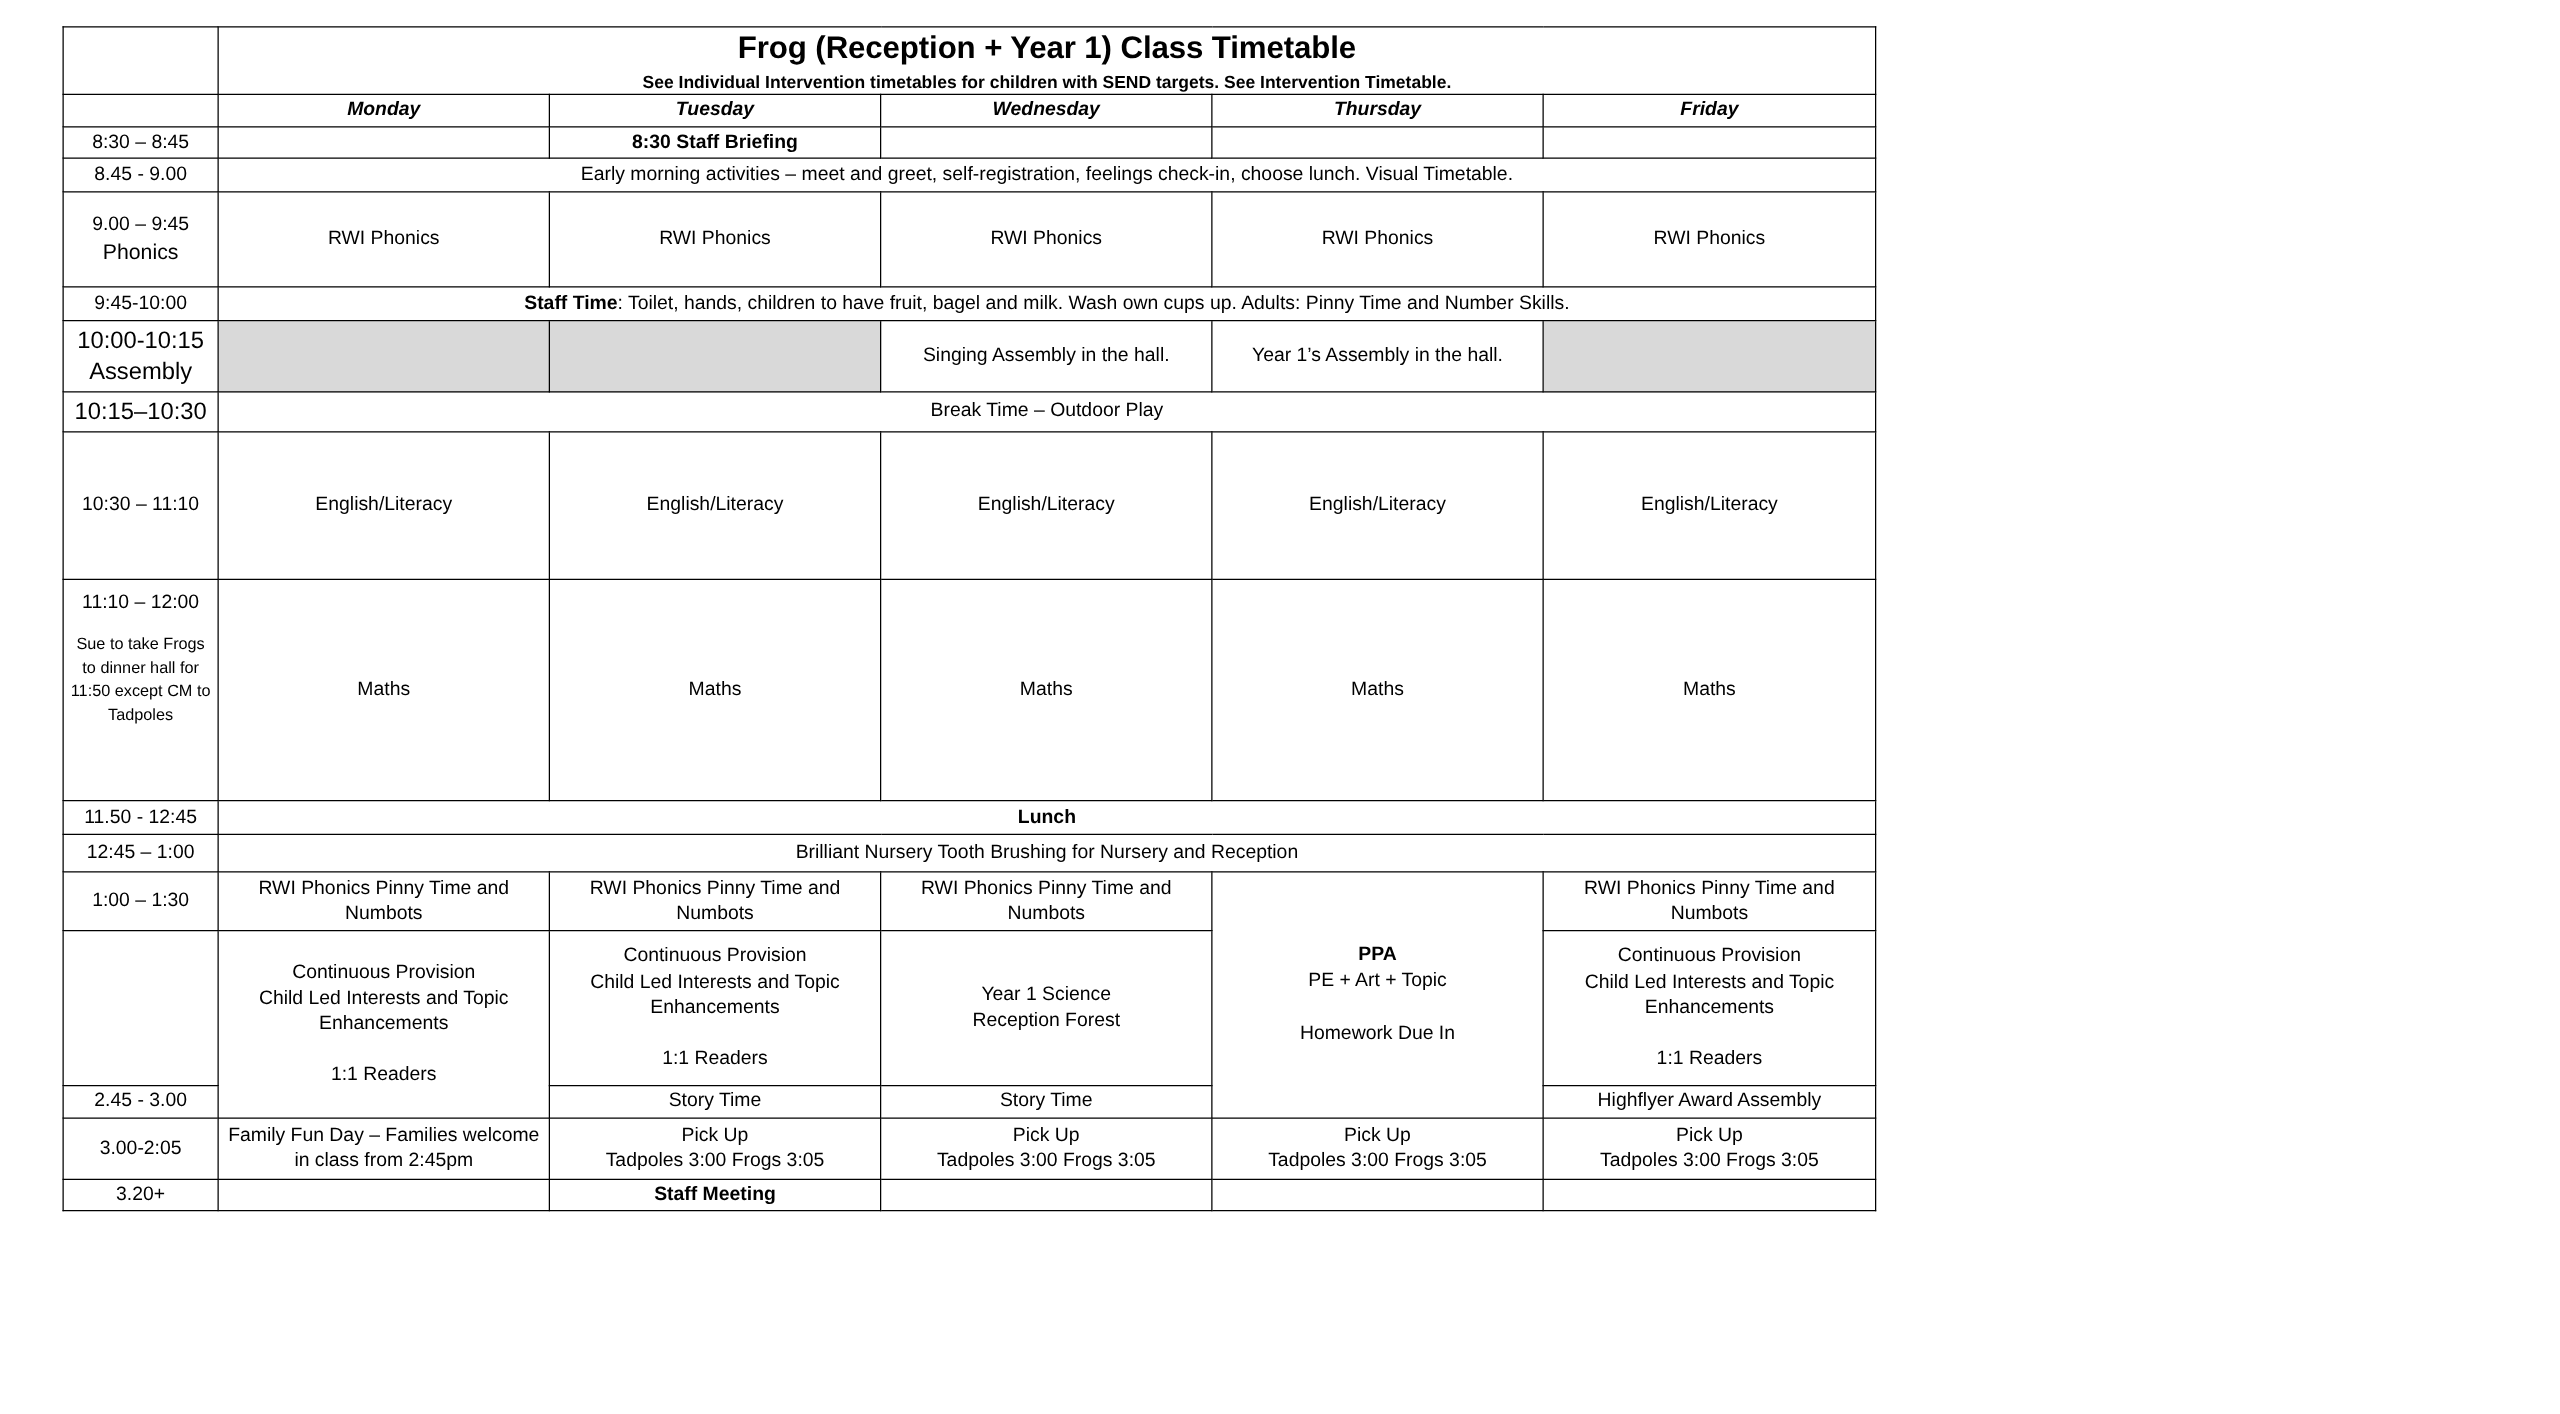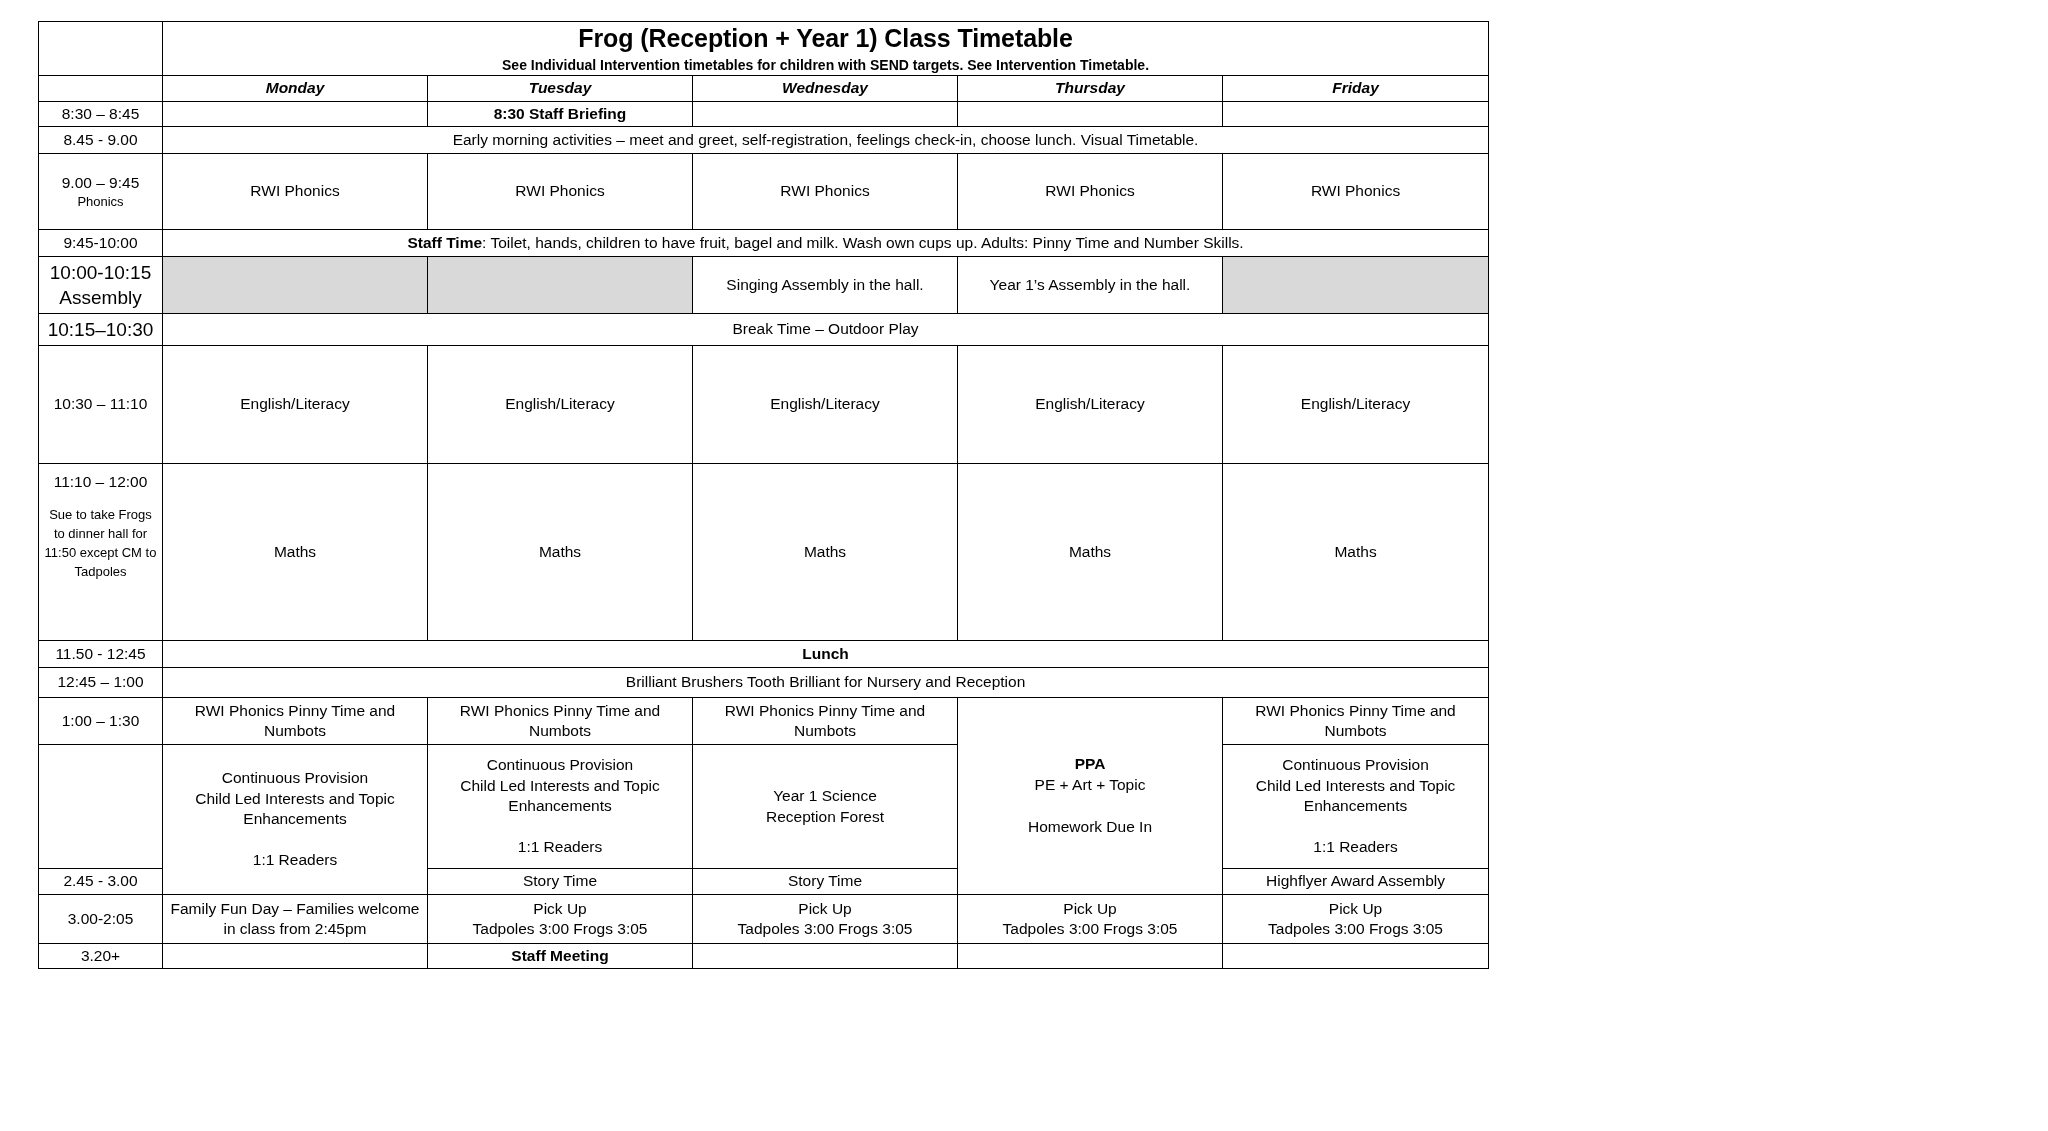--- a/index.html
+++ b/index.html
@@ -10,21 +10,21 @@
   body {
     width: 2048px;
     height: 1131px;
     font-family: "Liberation Sans", sans-serif;
     color: #000000;
     overflow: hidden;
   }
 
   #sheet {
     position: absolute;
-    left: 38px;
+    left: 50px;
     top: 21px;
     width: 1450px;
   }
 
   table.timetable {
     border-collapse: collapse;
     table-layout: fixed;
     width: 1450px;
     background: #ffffff;
   }
@@ -83,21 +83,21 @@
     text-align: center;
     font-size: 19px;
     padding-left: 4px;
   }
   .time-cell .note {
     font-size: 13px;
     line-height: 1.45;
     margin-top: 14px;
   }
   .time-cell .sub {
-    font-size: 13px;
+    font-size: 17px;
   }
 
   
   .tiny-bold  { font-size: 13.5px; font-weight: bold; }
   .band       { font-size: 16.5px; }
   .band b     { font-weight: bold; }
   .gray       { background: #d9d9d9; }
   .bold       { font-weight: bold; }
   .blank      { }
 
@@ -223,21 +223,21 @@
         <td class="lit">Maths</td>
       </tr>
 
       <tr class="r-lunch">
         <td class="time-cell">11.50 - 12:45</td>
         <td class="bold small-cap" colspan="5">Lunch</td>
       </tr>
 
       <tr class="r-brush">
         <td class="time-cell">12:45 – 1:00</td>
-        <td class="band" colspan="5">Brilliant Brushers Tooth Brilliant for Nursery and Reception</td>
+        <td class="band" colspan="5">Brilliant Nursery Tooth Brushing for Nursery and Reception</td>
       </tr>
 
       <tr class="r-pinny">
         <td class="time-cell">1:00 – 1:30</td>
         <td class="lit">RWI Phonics Pinny Time and Numbots</td>
         <td class="lit">RWI Phonics Pinny Time and Numbots</td>
         <td class="lit">RWI Phonics Pinny Time and Numbots</td>
         <td class="lit" rowspan="3">
           <div class="bold">PPA</div>
           <div>PE + Art + Topic</div>

